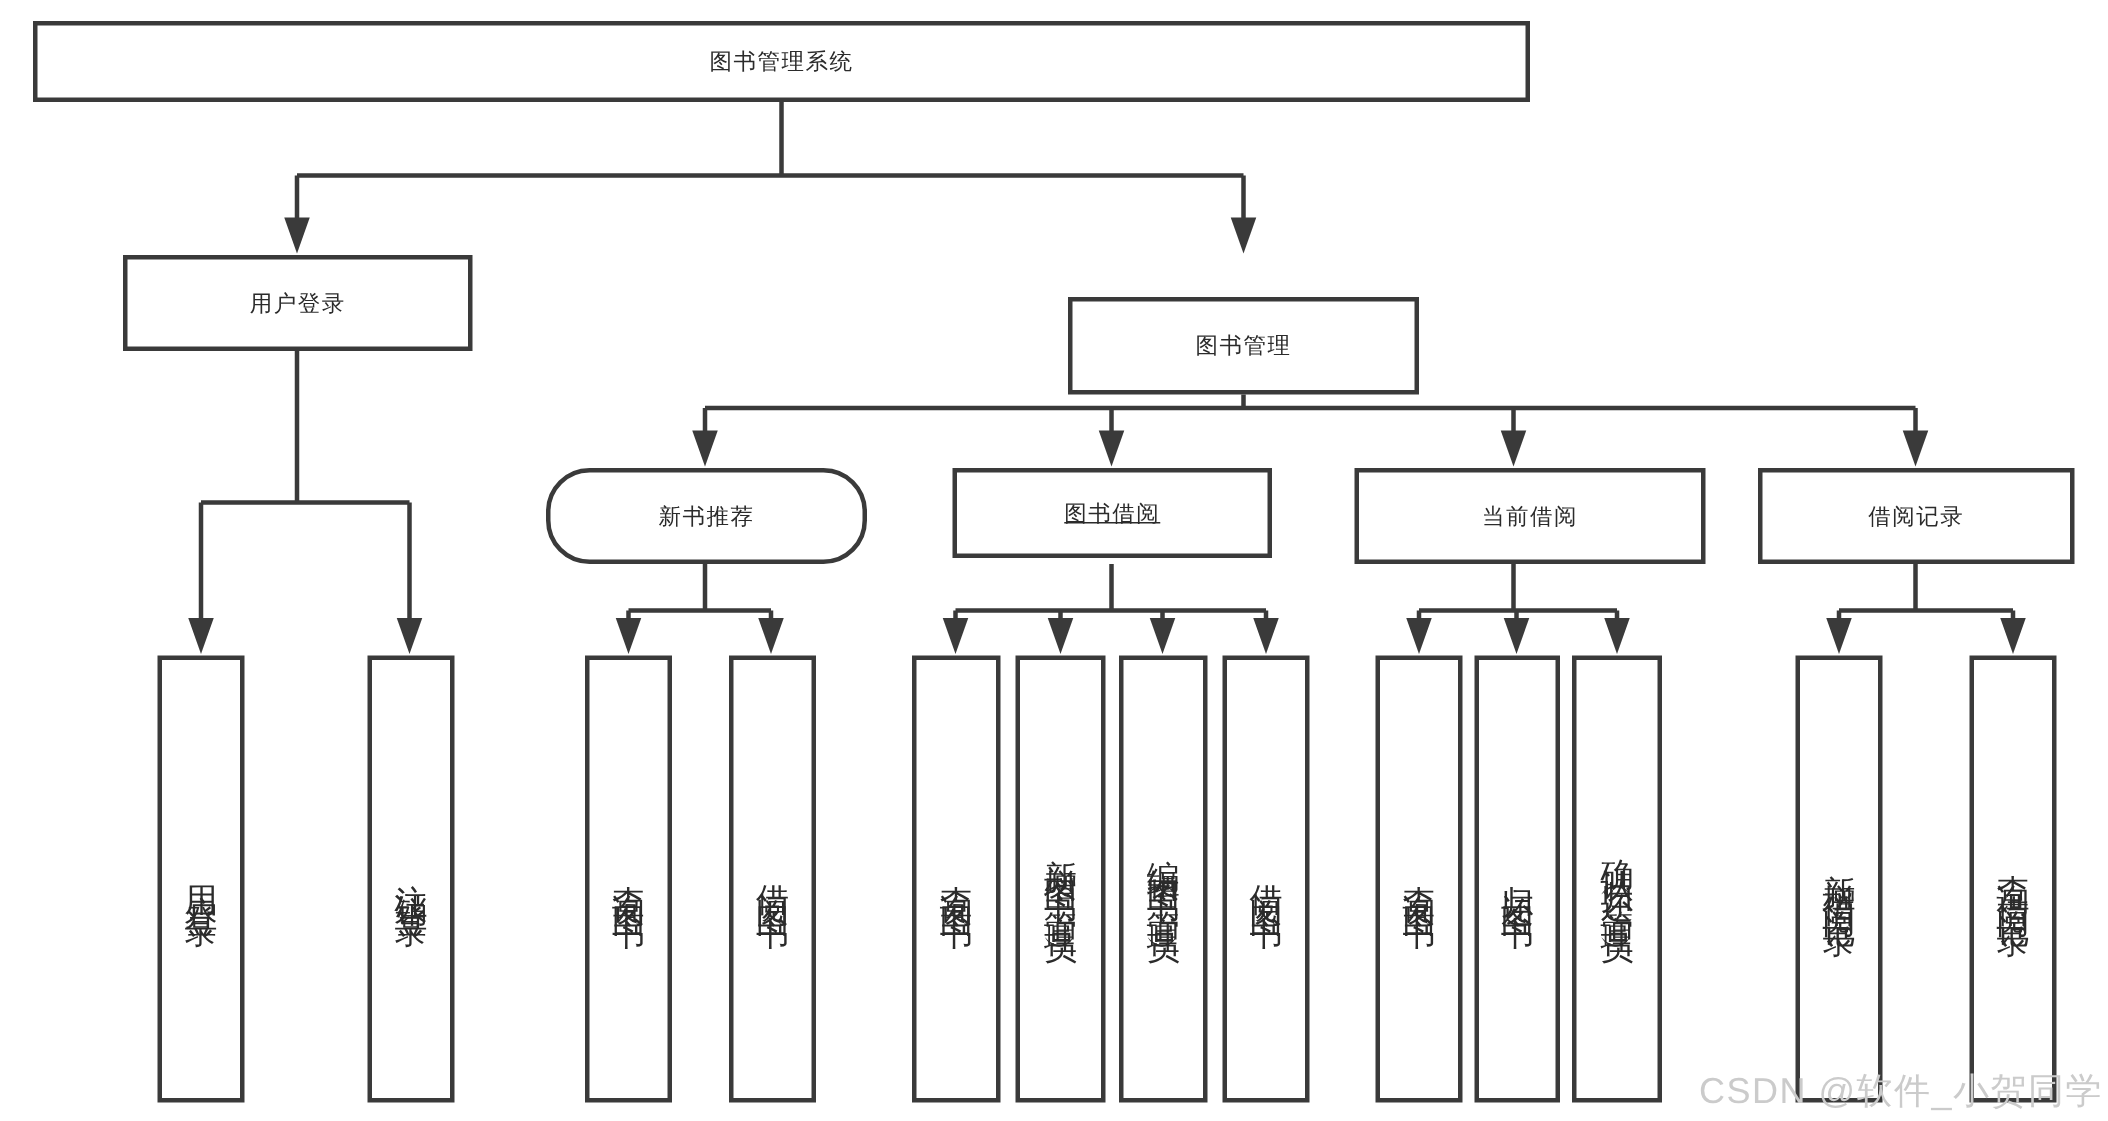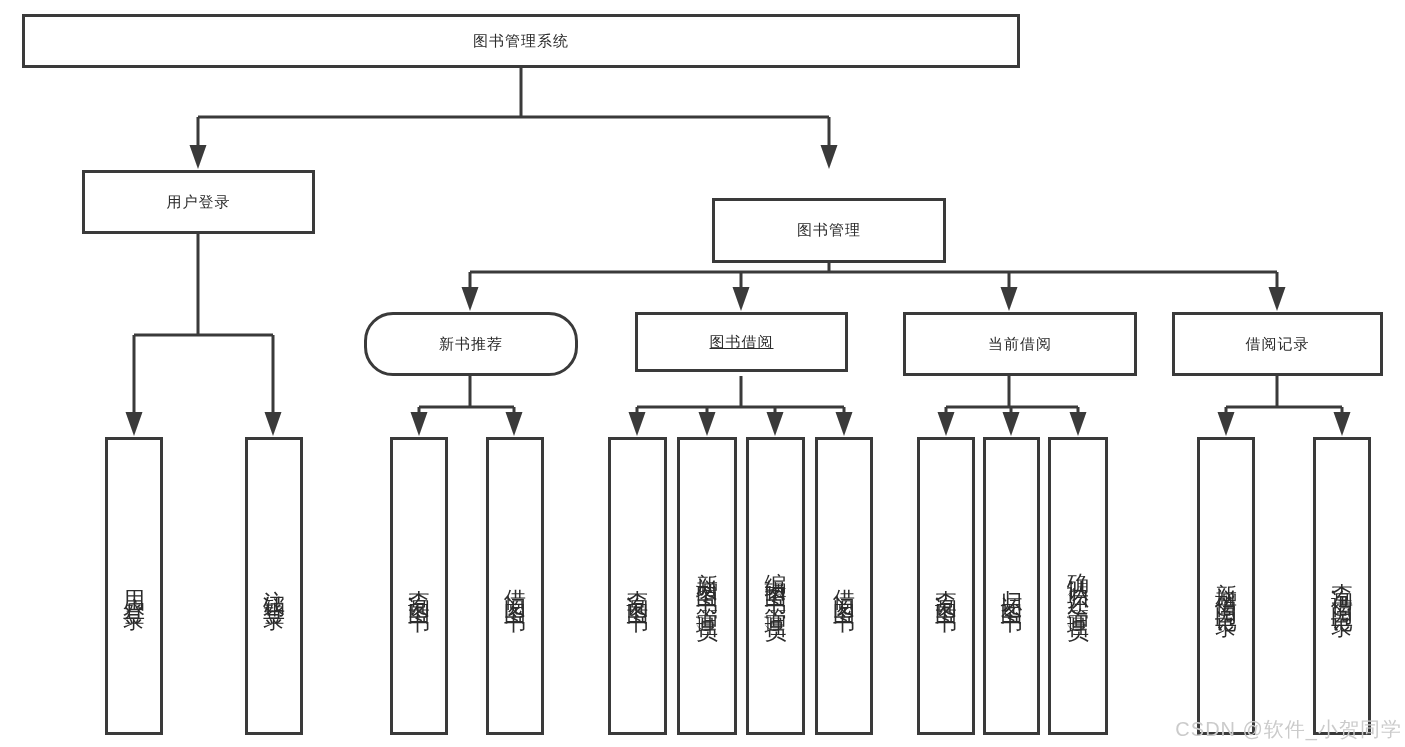--- a/index.html
+++ b/index.html
@@ -36,21 +36,21 @@
   .vbox {
     writing-mode: vertical-rl;
     letter-spacing: 7px;
     line-height: 1;
     font-size: 22px;
   }
   .watermark {
     position: absolute;
     right: 3px;
     bottom: 4px;
-    font-size: 20px;
+    font-size: 24px;
     color: #cbcbcb;
     letter-spacing: 1px;
     z-index: 10;
     white-space: nowrap;
   }
 </style>
 </head>
 <body>
 
 <div class="canvas">

